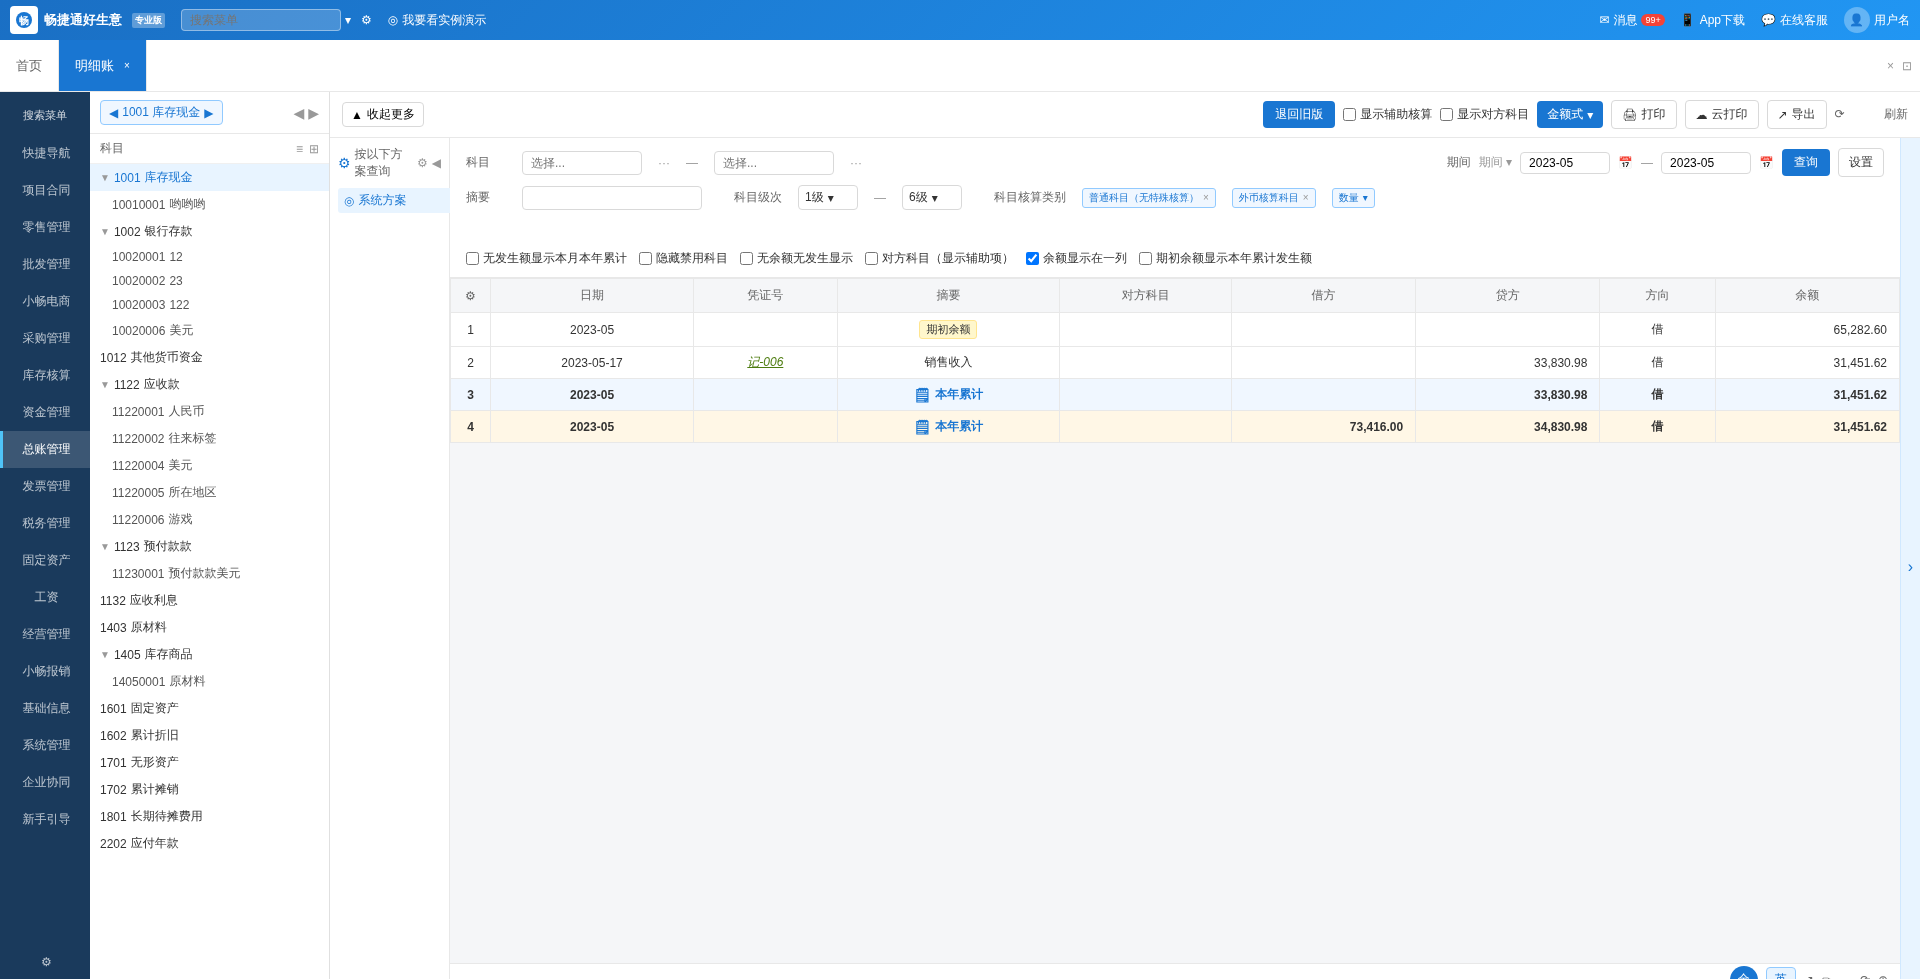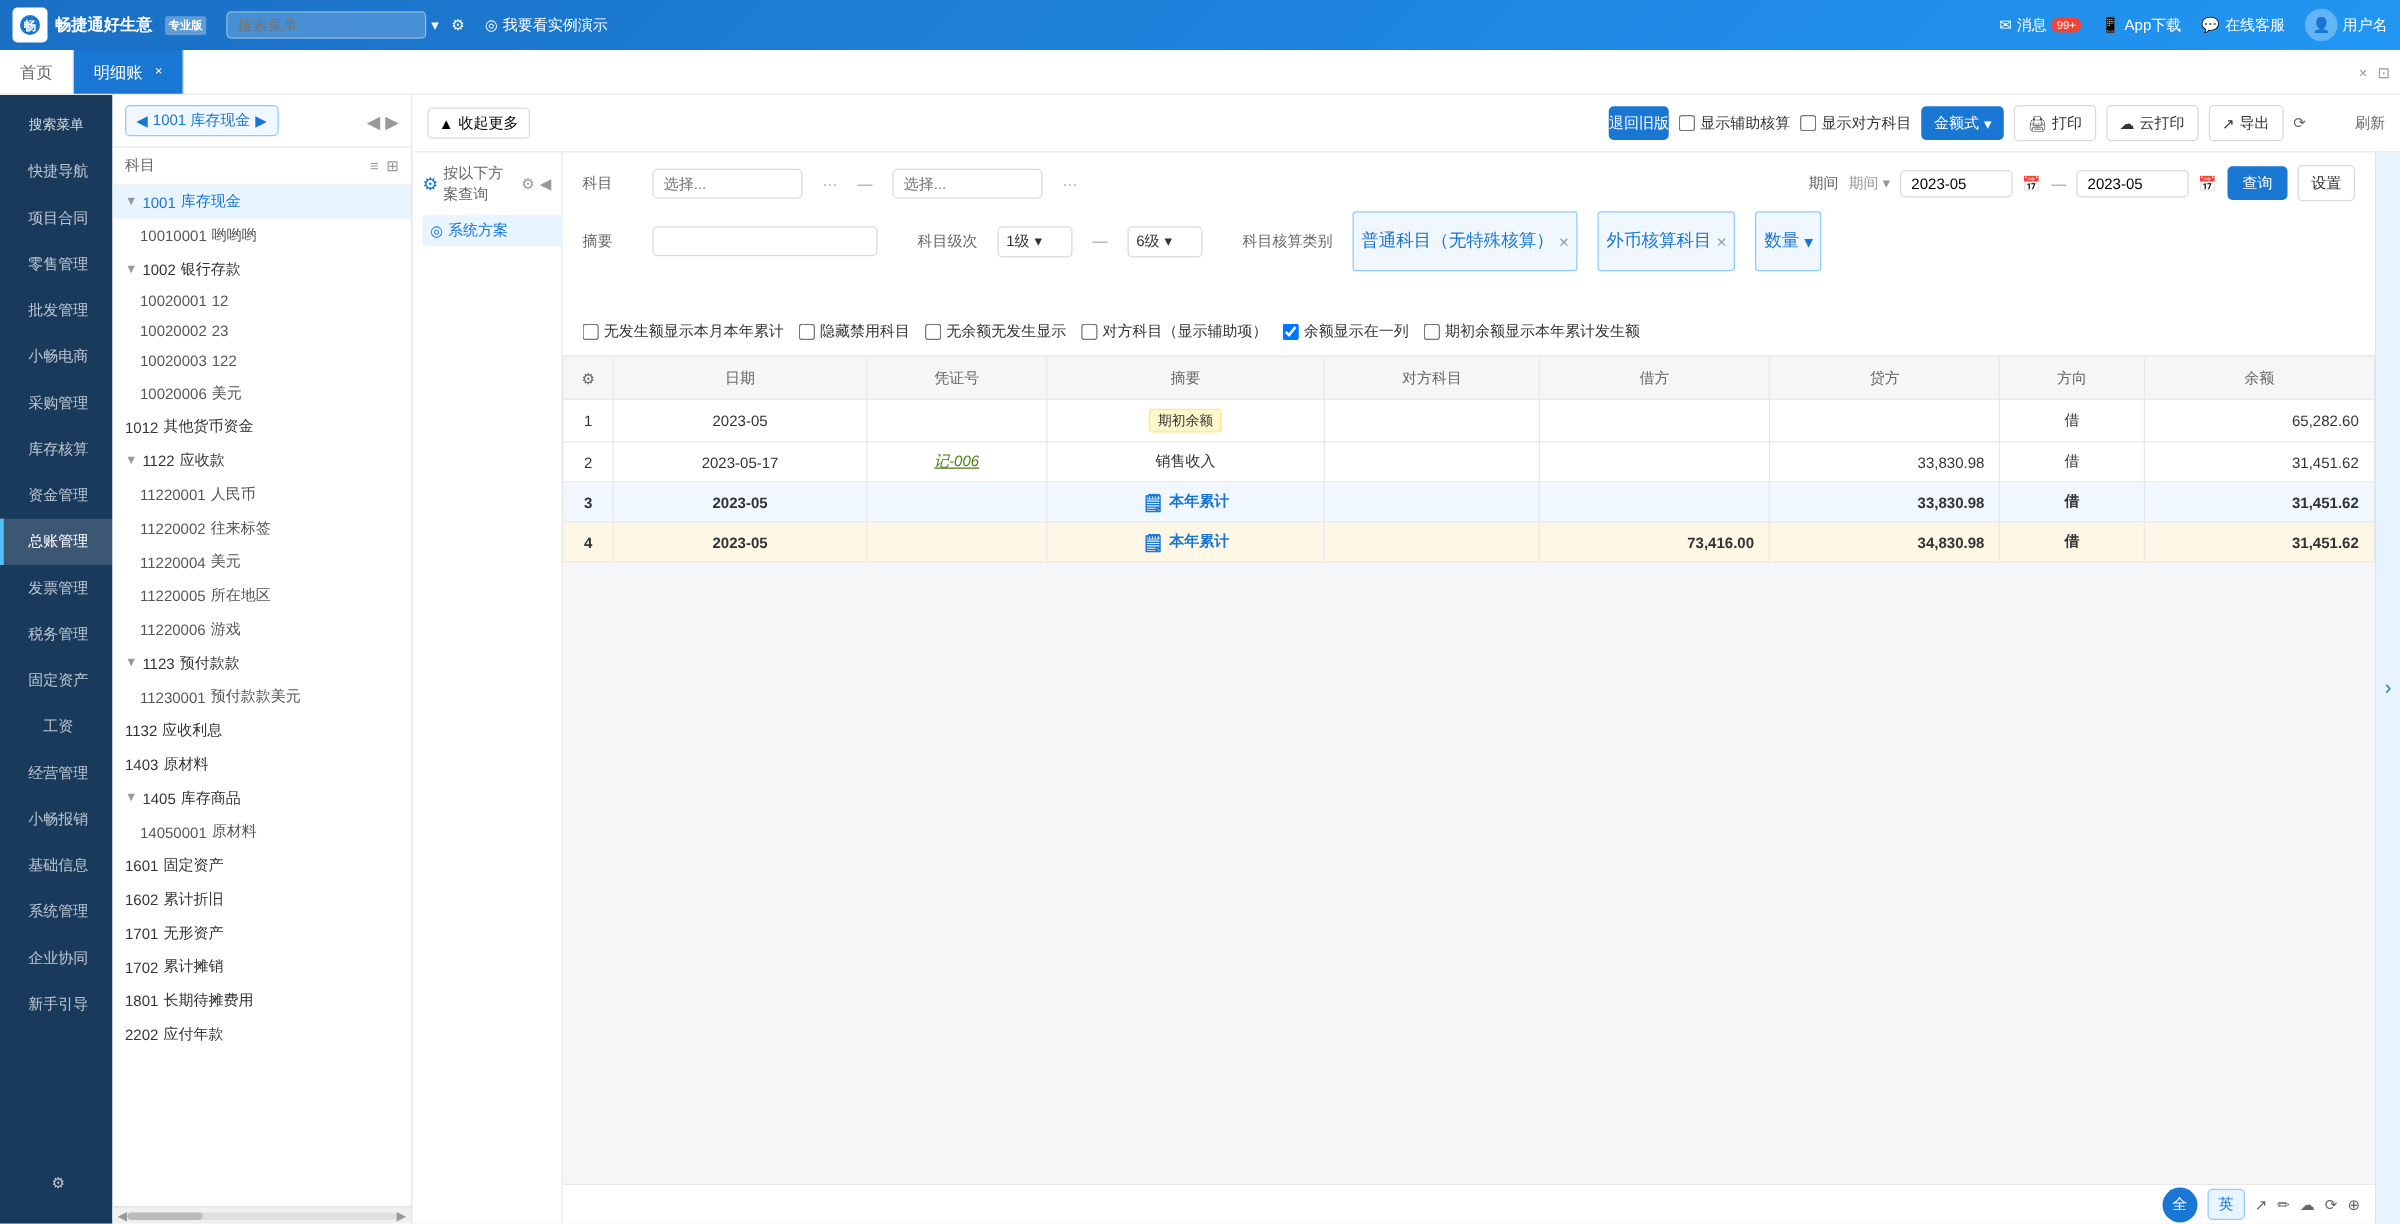--- a/index.html
+++ b/index.html
@@ -46,21 +46,21 @@
     }
     .top-bar .badge {
       background: #f44336; color: white; font-size: 9px; border-radius: 8px; padding: 1px 4px; min-width: 18px; text-align: center;
     }
     .top-bar .avatar {
       width: 26px; height: 26px; border-radius: 50%; background: rgba(255,255,255,0.3); display: flex; align-items: center; justify-content: center;
     }
 
     
     .tab-bar {
-      height: 36px;
+      height: 52px;
       background: #fff;
       display: flex;
       align-items: stretch;
       border-bottom: 1px solid #e8e8e8;
       padding-left: 0;
     }
     .tab-item {
       display: flex; align-items: center; padding: 0 16px; cursor: pointer; font-size: 13px; color: #666; border-right: 1px solid #e8e8e8; gap: 6px;
     }
     .tab-item.active {
@@ -147,21 +147,21 @@
     }
 
     
     .content-toolbar {
       display: flex; align-items: center; padding: 8px 12px; background: #fff; border-bottom: 1px solid #e8e8e8; gap: 8px; flex-shrink: 0;
     }
     .toolbar-right {
       margin-left: auto; display: flex; align-items: center; gap: 8px;
     }
     .btn-primary {
-      background: #1976d2; color: white; border: none; border-radius: 4px; padding: 5px 0; cursor: pointer; font-size: 12px;
+      background: #1976d2; color: white; border: none; border-radius: 4px; padding: 5px 12px; cursor: pointer; font-size: 12px;
     }
     .btn-default {
       background: #fff; color: #333; border: 1px solid #d9d9d9; border-radius: 4px; padding: 5px 10px; cursor: pointer; font-size: 12px; display: flex; align-items: center; gap: 4px;
     }
     .btn-dropdown {
       background: #1976d2; color: white; border: none; border-radius: 4px; padding: 5px 10px; cursor: pointer; font-size: 12px; display: flex; align-items: center; gap: 4px;
     }
     .checkbox-group { display: flex; align-items: center; gap: 4px; font-size: 12px; }
     .checkbox-group input { cursor: pointer; }
 
@@ -175,21 +175,21 @@
     .filter-row:last-child { margin-bottom: 0; }
     .filter-label { font-size: 12px; color: #666; width: 40px; flex-shrink: 0; }
     .filter-input {
       border: 1px solid #d9d9d9; border-radius: 4px; padding: 4px 8px; font-size: 12px; color: #999; min-width: 100px;
     }
     .filter-separator { color: #999; font-size: 12px; }
     .filter-select {
       border: 1px solid #d9d9d9; border-radius: 4px; padding: 3px 6px; font-size: 12px; display: flex; align-items: center; gap: 4px; cursor: pointer; min-width: 60px;
     }
     .tag-chip {
-      background: #f0f7ff; border: 1px solid #91caff; border-radius: 3px; padding: 14px 6px; font-size: 14px; color: #1976d2; display: flex; align-items: center; gap: 4px;
+      background: #f0f7ff; border: 1px solid #91caff; border-radius: 3px; padding: 2px 6px; font-size: 10px; color: #1976d2; display: flex; align-items: center; gap: 4px;
     }
     .tag-chip .remove { cursor: pointer; color: #999; }
     .filter-queries {
       width: 120px; border-right: 1px solid #e8e8e8; padding: 8px; font-size: 12px;
     }
     .filter-queries .query-item {
       display: flex; align-items: center; gap: 4px; padding: 4px 6px; cursor: pointer; border-radius: 3px; color: #333;
     }
     .filter-queries .query-item.active { color: #1976d2; background: #e8f4ff; }
 

